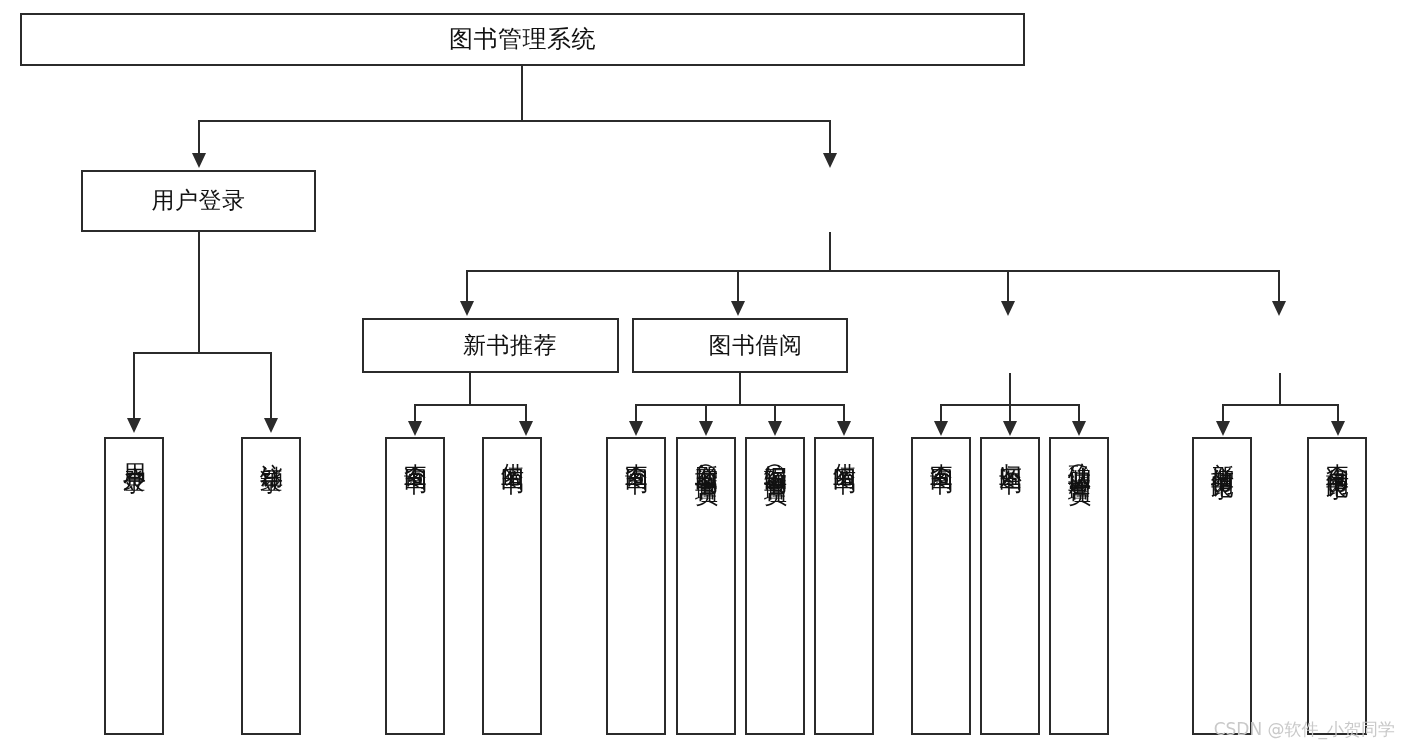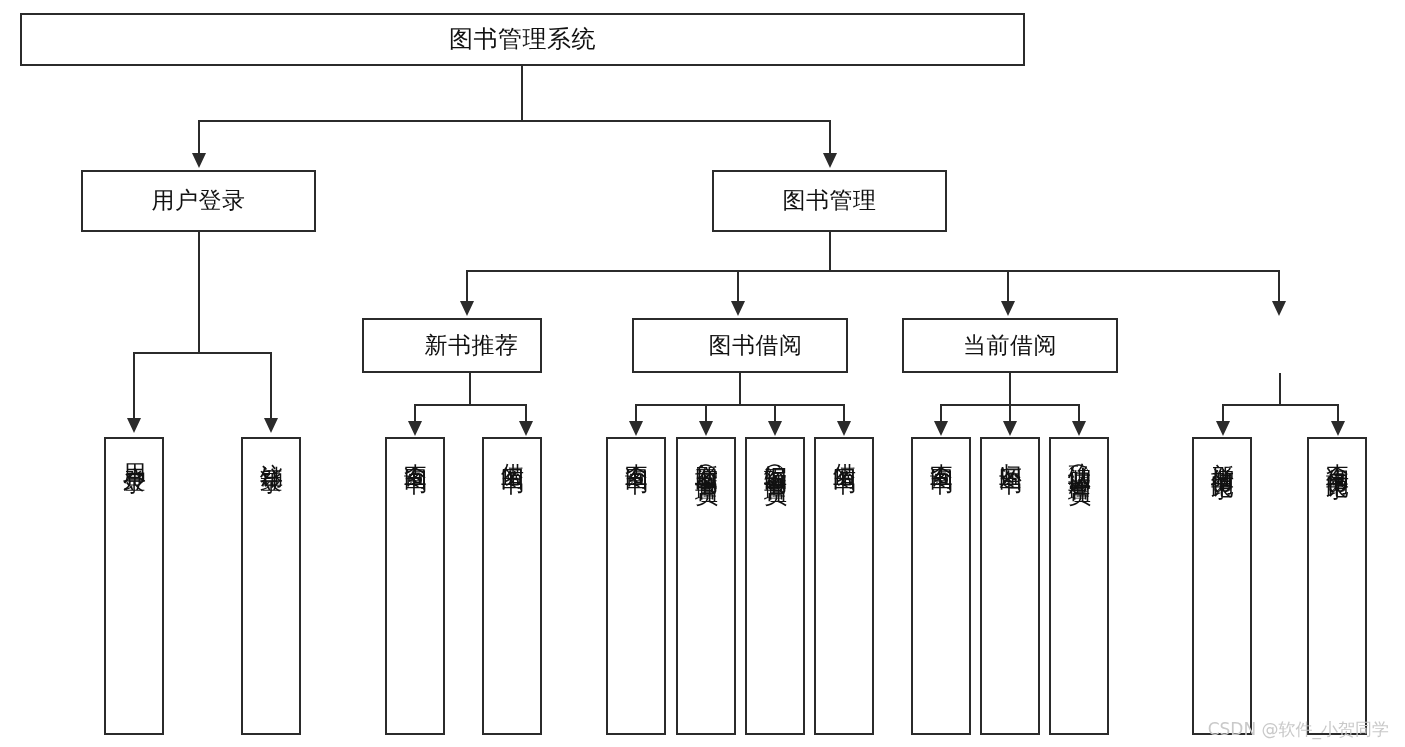--- a/index.html
+++ b/index.html
@@ -65,21 +65,21 @@
   .arrow {
     position: absolute;
     width: 0;
     height: 0;
     border-left: 7px solid transparent;
     border-right: 7px solid transparent;
     border-top: 15px solid #2b2b2b;
   }
   #watermark {
     position: absolute;
-    right: 16px;
+    right: 10px;
     bottom: 6px;
     color: #c9c9c9;
     font-size: 17px;
     white-space: nowrap;
     user-select: none;
   }
 </style>
 </head>
 <body>
 
@@ -93,53 +93,47 @@
   <div class="conn h" style="left:198px; top:120px; width:632px;"></div>
   <div class="conn v" style="left:198px; top:120px; height:35px;"></div>
   <div class="arrow" style="left:192px; top:153px;"></div>
   <div class="conn v" style="left:829px; top:120px; height:35px;"></div>
   <div class="arrow" style="left:823px; top:153px;"></div>
 
   <div class="node horiz" style="left:81px; top:170px; width:235px; height:62px;">
     <span class="label">用户登录</span>
   </div>
 
-  <div class="node horiz" style="left:712px; top:170px; width:235px; height:62px;">
-    <span class="label">图书管理</span>
-  </div>
 
   <div class="conn v" style="left:198px; top:232px; height:121px;"></div>
   <div class="conn h" style="left:133px; top:352px; width:137px;"></div>
   <div class="conn v" style="left:133px; top:352px; height:68px;"></div>
   <div class="arrow" style="left:127px; top:418px;"></div>
   <div class="conn v" style="left:270px; top:352px; height:68px;"></div>
   <div class="arrow" style="left:264px; top:418px;"></div>
 
   <div class="conn v" style="left:829px; top:232px; height:40px;"></div>
   <div class="conn h" style="left:466px; top:270px; width:814px;"></div>
   <div class="conn v" style="left:466px; top:270px; height:33px;"></div>
   <div class="arrow" style="left:460px; top:301px;"></div>
   <div class="conn v" style="left:737px; top:270px; height:33px;"></div>
   <div class="arrow" style="left:731px; top:301px;"></div>
   <div class="conn v" style="left:1007px; top:270px; height:33px;"></div>
   <div class="arrow" style="left:1001px; top:301px;"></div>
   <div class="conn v" style="left:1278px; top:270px; height:33px;"></div>
   <div class="arrow" style="left:1272px; top:301px;"></div>
 
-  <div class="node horiz" style="left:362px; top:318px; width:180px; height:55px;padding-left:39px;">
+  <div class="node horiz" style="left:362px; top:318px; width:257px; height:55px;padding-left:39px;">
     <span class="label">新书推荐</span>
   </div>
 
   <div class="node horiz" style="left:632px; top:318px; width:216px; height:55px;padding-left:31px;">
     <span class="label">图书借阅</span>
   </div>
 
-  <div class="node horiz" style="left:902px; top:318px; width:216px; height:55px;">
-    <span class="label">当前借阅</span>
-  </div>
 
 
   <div class="conn v" style="left:469px; top:373px; height:33px;"></div>
   <div class="conn h" style="left:414px; top:404px; width:112px;"></div>
   <div class="conn v" style="left:414px; top:404px; height:20px;"></div>
   <div class="arrow" style="left:408px; top:421px;"></div>
   <div class="conn v" style="left:525px; top:404px; height:20px;"></div>
   <div class="arrow" style="left:519px; top:421px;"></div>
 
   <div class="conn v" style="left:739px; top:373px; height:33px;"></div>

